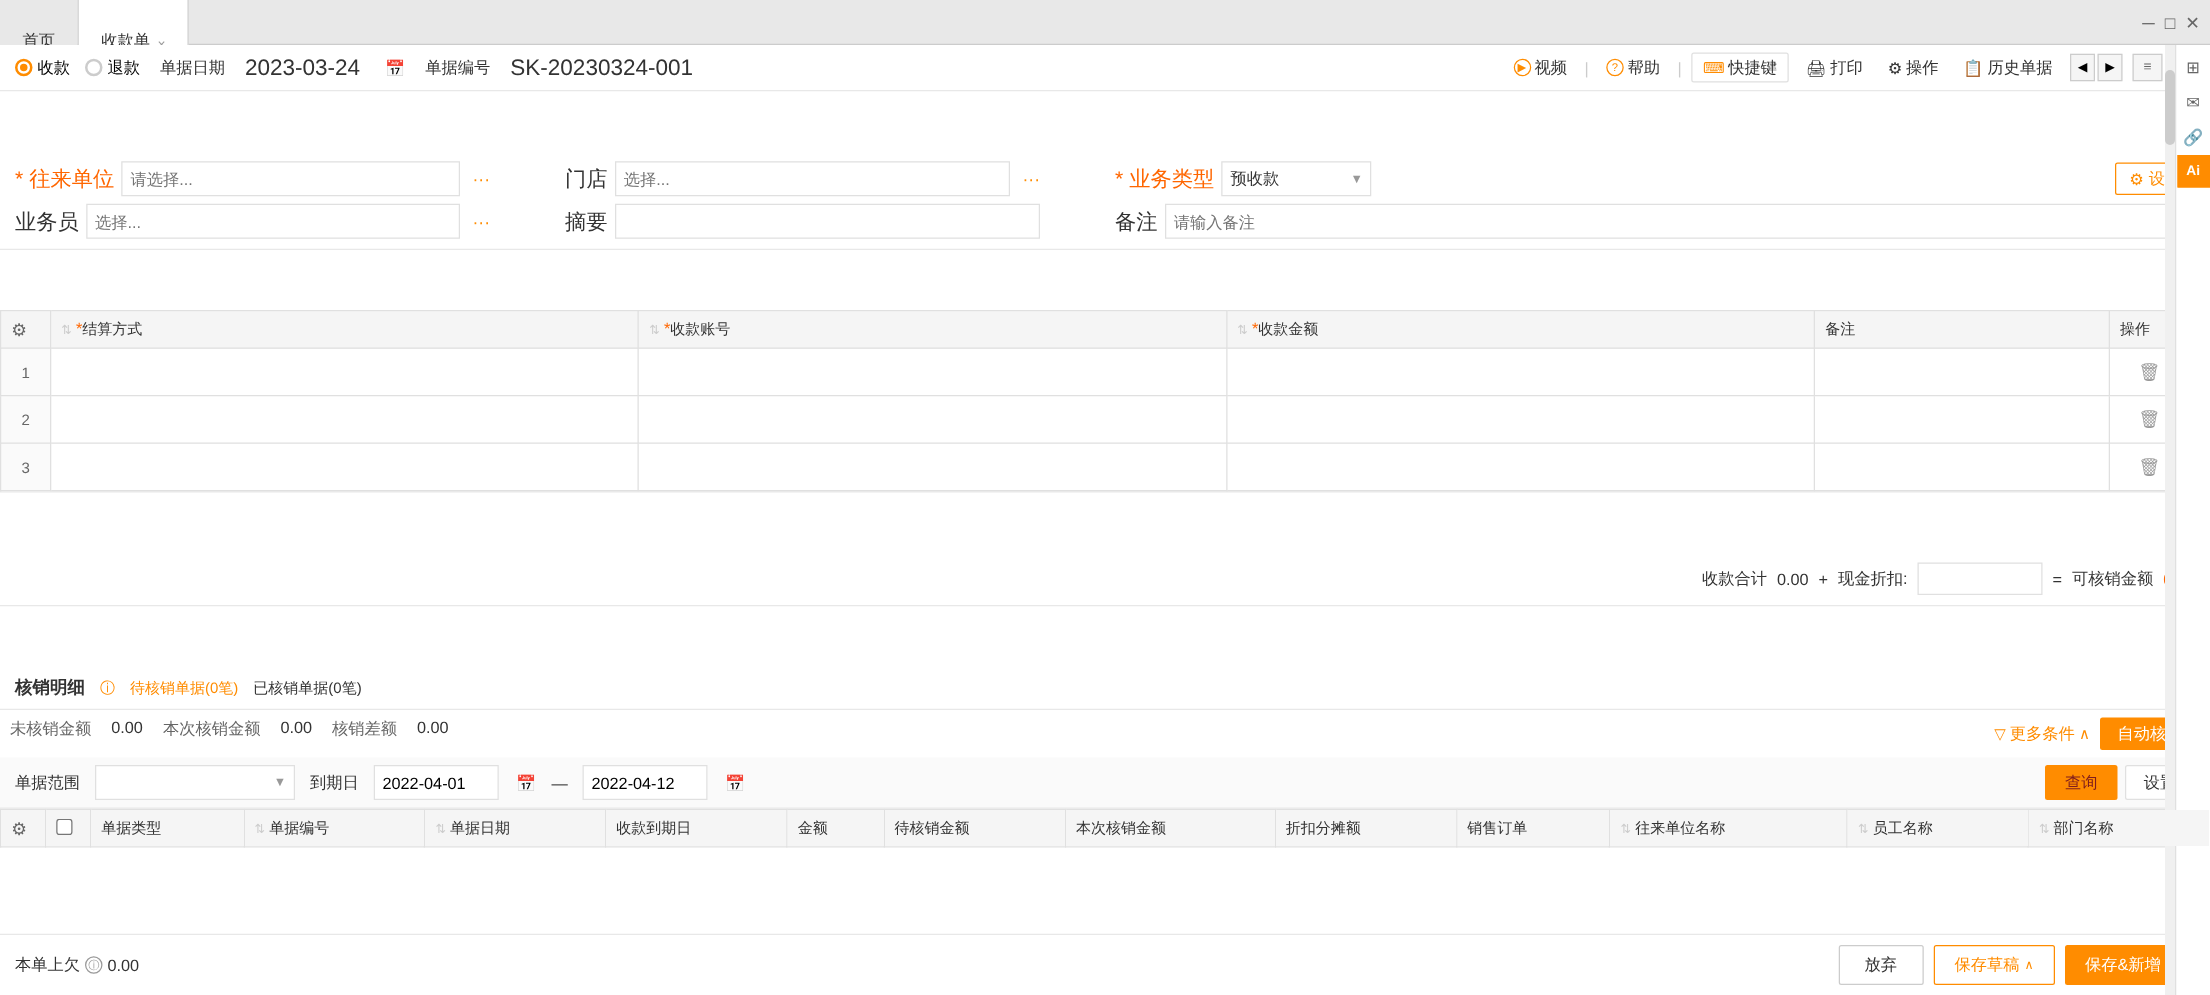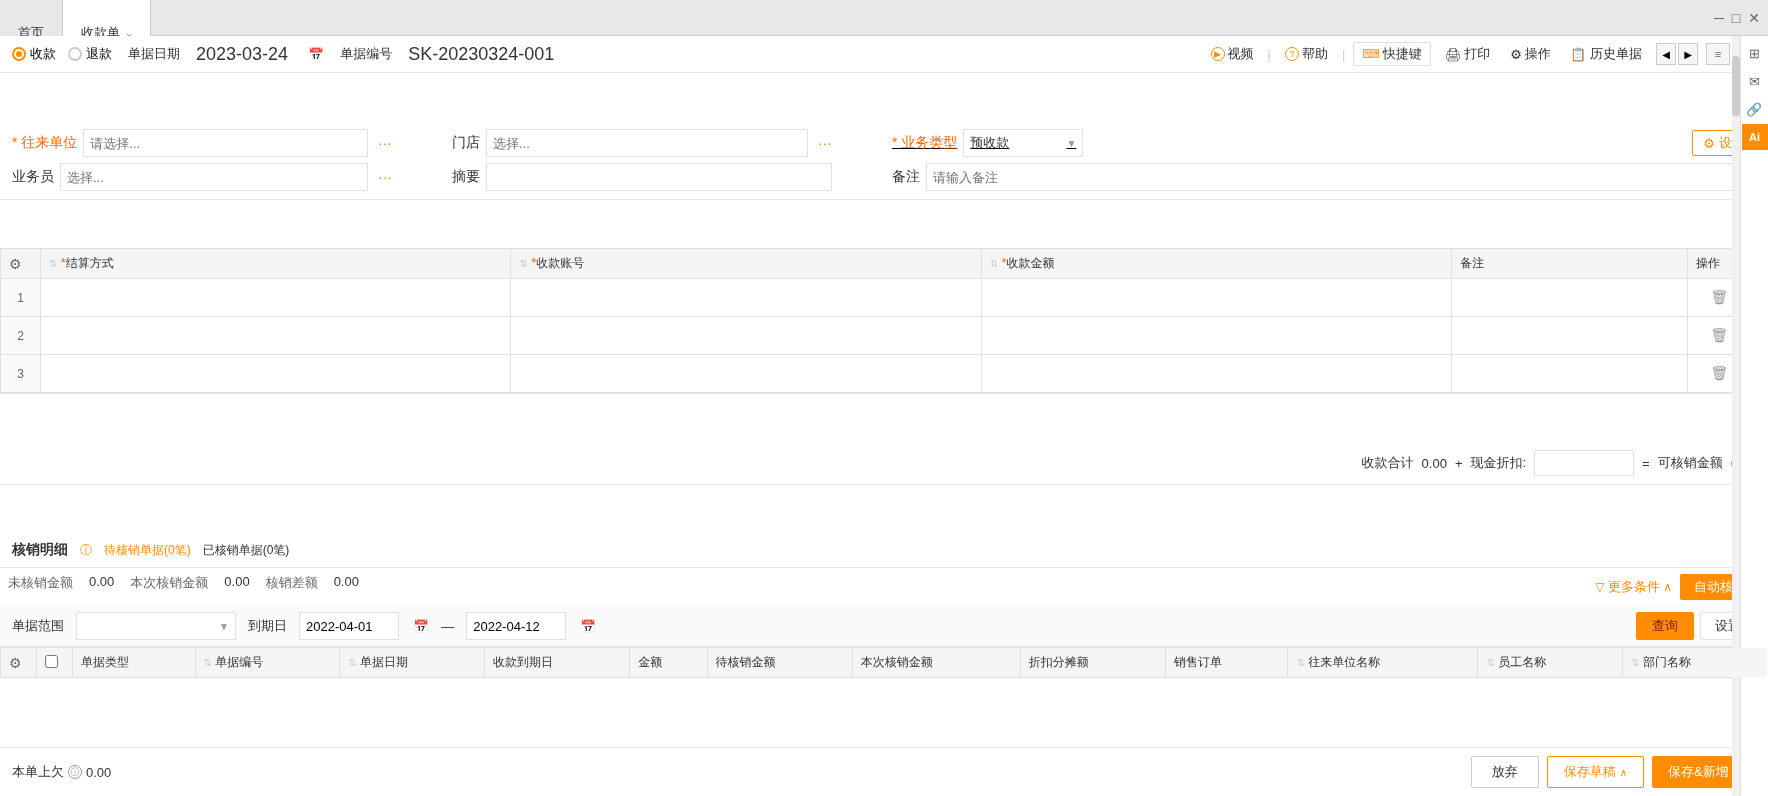--- a/index.html
+++ b/index.html
@@ -49,21 +49,21 @@
     .nav-arr { width: 20px; height: 22px; border: 1px solid #ccc; background: #f5f5f5; cursor: pointer; display: flex; align-items: center; justify-content: center; font-size: 10px; }
     .view-btns { display: flex; gap: 2px; }
     .view-btn { width: 24px; height: 22px; border: 1px solid #ccc; background: #f5f5f5; cursor: pointer; display: flex; align-items: center; justify-content: center; font-size: 11px; color: #666; }
     .view-btn.active { background: #ff8c00; color: #fff; border-color: #ff8c00; }
 
     
     .form-section { padding: 8px 12px; background: #fff; border-bottom: 1px solid #e8e8e8; }
     .form-row { display: flex; align-items: center; gap: 0; margin-bottom: 6px; }
     .form-row:last-child { margin-bottom: 0; }
     .form-field { display: flex; align-items: center; gap: 6px; flex: 1; }
-    .form-field-label { color: #f60; font-size: 14px; white-space: nowrap; }
+    .form-field-label { color: #f60; font-size: 17px; white-space: nowrap; }
     .form-input {
       flex: 1; height: 28px; border: 1px solid #e0e0e0; padding: 0 6px; color: #999;
       outline: none; font-size: 13px; min-width: 80px;
     }
     .more-btn { color: #ff8c00; margin-left: 4px; cursor: pointer; font-size: 14px; }
     .biz-type-select {
       display: flex; align-items: center; border: 1px solid #e0e0e0; height: 28px;
       padding: 0 6px; min-width: 120px; cursor: pointer; gap: 6px;
     }
     .biz-type-value { color: #333; flex: 1; }
@@ -247,21 +247,21 @@
       </div>
       <div style="width: 60px;"></div>
 
       <div class="form-field" style="max-width: 380px;">
         <span class="form-field-label" style="color:#333; white-space:nowrap;">门店</span>
         <input class="form-input" style="color: rgb(153, 153, 153);" placeholder="选择...">
         <span class="more-btn">···</span>
       </div>
       <div style="width: 60px;"></div>
 
-      <div class="form-field" style="flex: 0 0 auto; gap: 6px; text-decoration: underline;">
+      <div class="form-field" style="flex: 0 0 auto; gap: 6px;">
         <span class="form-field-label" style="color:#f60; white-space:nowrap;">* 业务类型</span>
         <div class="biz-type-select">
           <span class="biz-type-value">预收款</span>
           <span class="biz-type-arrow">▼</span>
         </div>
       </div>
       <div style="flex: 1;"></div>
       <button class="settings-btn">
         <span>⚙</span>
         <span>设置</span>

